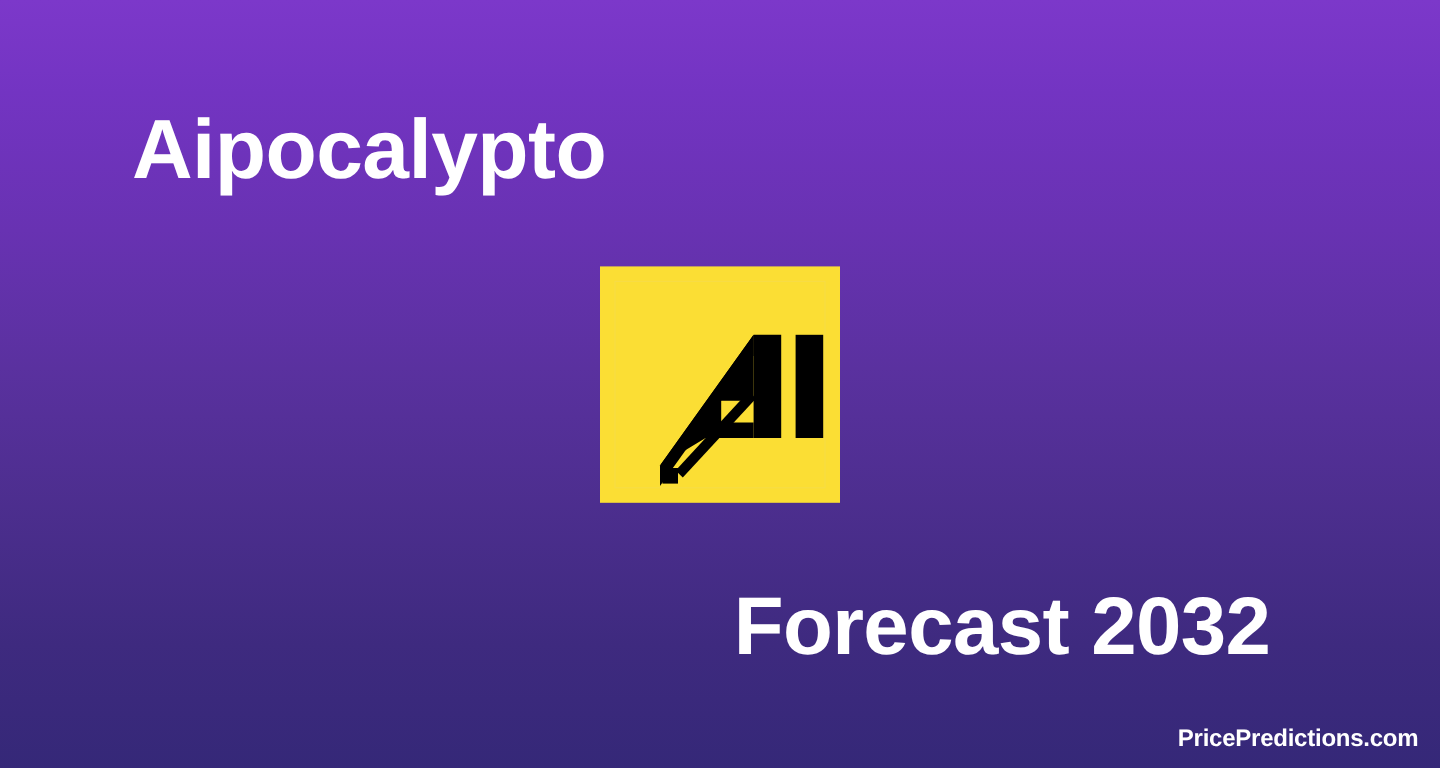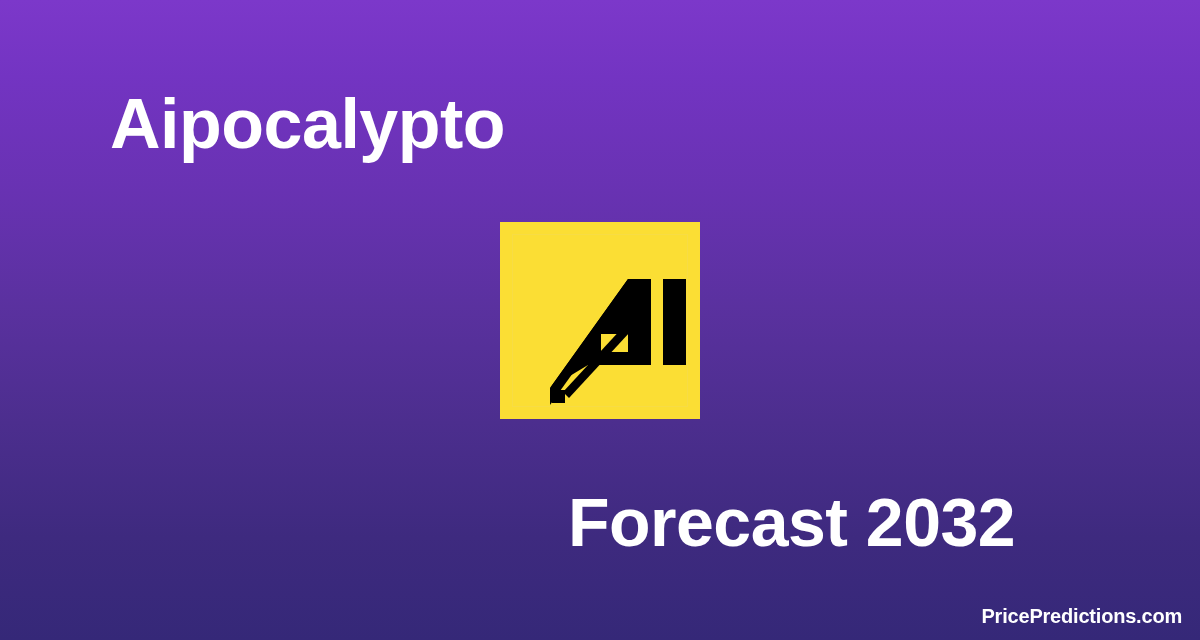--- a/index.html
+++ b/index.html
@@ -66,21 +66,21 @@
     width: 200px;
     height: 197px;
   }
 
   
   #forecast-headline {
     position: absolute;
     left: 568px;
     top: 483px;
     width: 534px;
-    text-align: left;
+    text-align: center;
     font-size: 68px;
     line-height: 78px;
     font-weight: bold;
     color: #ffffff;
     letter-spacing: -0.5px;
     white-space: nowrap;
   }
 
   
   #site-watermark {

